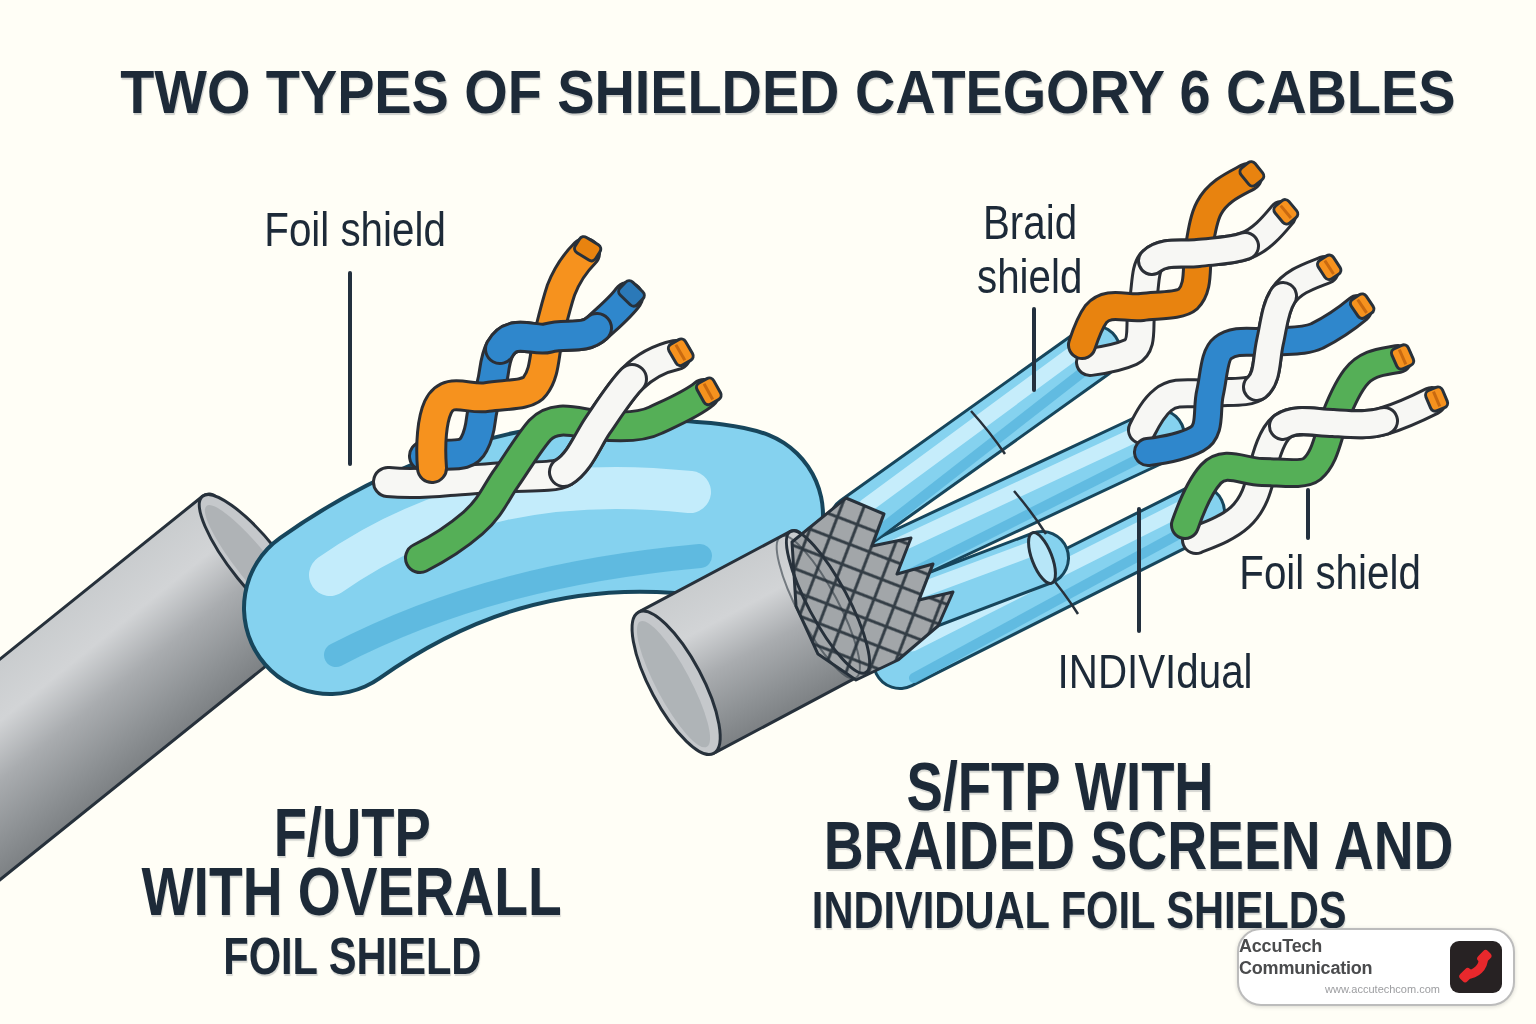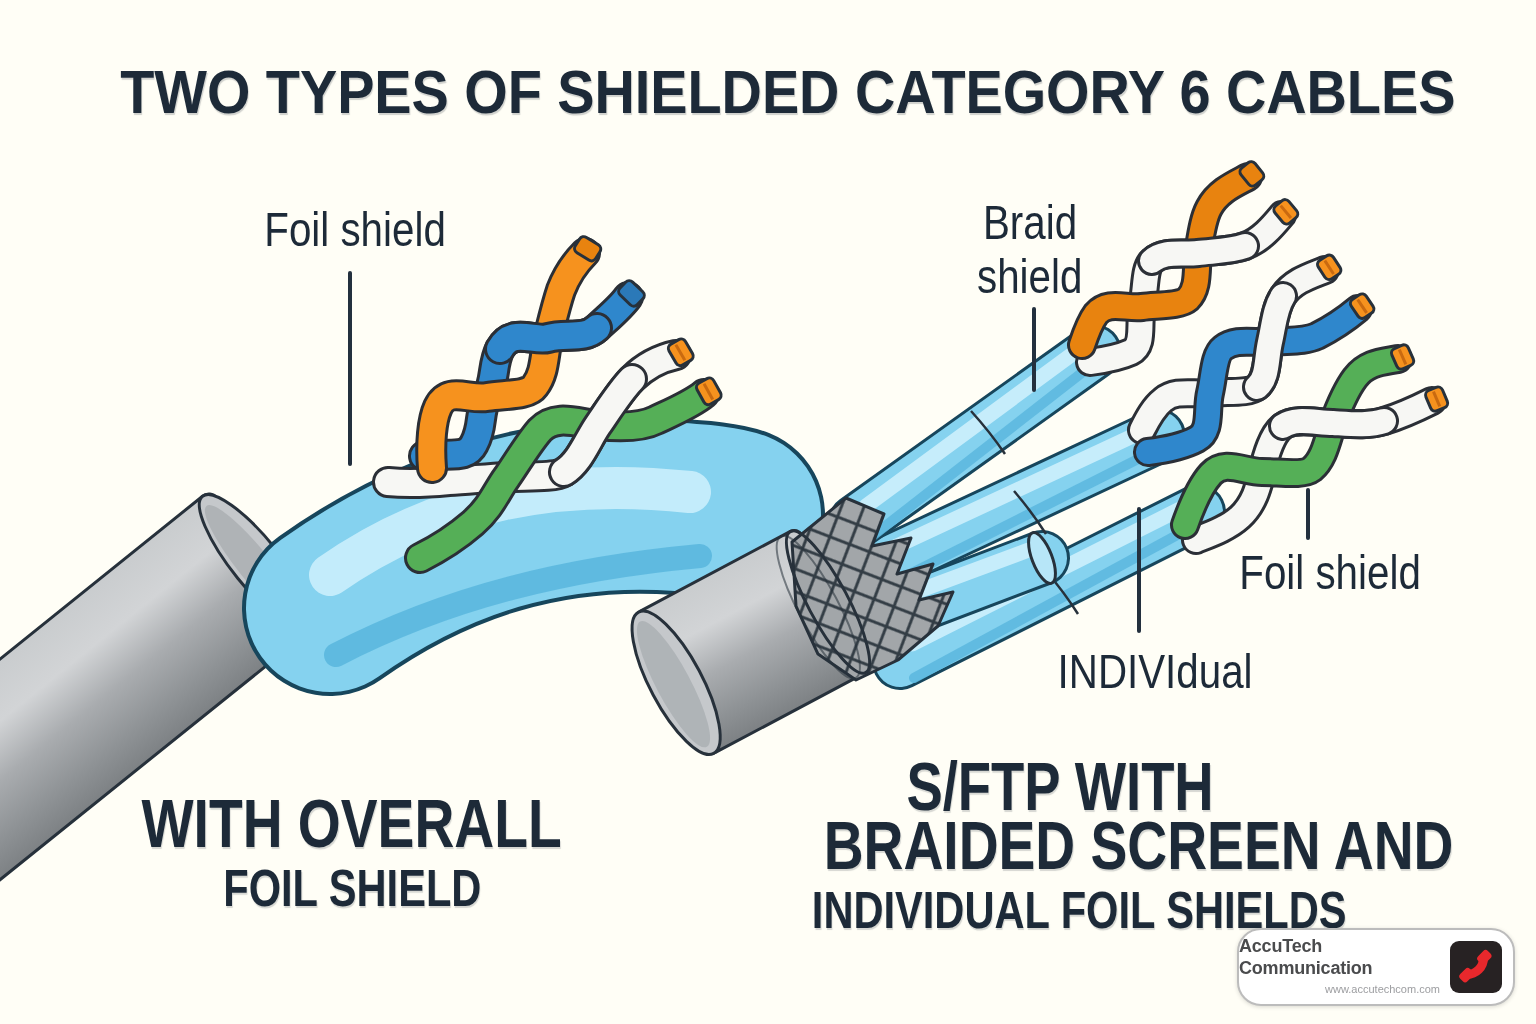--- a/index.html
+++ b/index.html
@@ -205,20 +205,21 @@
 
 <div class="leader" style="left:1306px;top:488px;height:52px;"></div>
 <div class="callout" style="left:1160px;top:546px;width:340px;"><span class="cond84">Foil shield</span></div>
 
 <div class="leader" style="left:1137px;top:507px;height:126px;"></div>
 <div class="callout" style="left:990px;top:644px;width:330px;line-height:55px;">
   <div><span class="cond84">INDIVIdual</span></div>
 </div>
 
 <div class="caption" style="left:0px;top:798px;width:704px;">
+  <div class="cap-l1"><span class="cond80">F/UTP</span></div>
   <div class="cap-l2"><span class="cond80">WITH OVERALL</span></div>
   <div class="cap-l3"><span class="cond80">FOIL SHIELD</span></div>
 </div>
 <div class="caption" style="left:745px;top:752px;width:630px;text-align:center;">
   <div class="cap-l1"><span class="cond80">S/FTP WITH</span></div>
   <div class="cap-l2"><span class="cond80">BRAIDED SCREEN AND</span></div>
   <div class="cap-l3"><span class="cond80">INDIVIDUAL FOIL SHIELDS</span></div>
 </div>
 
 <div class="watermark">

